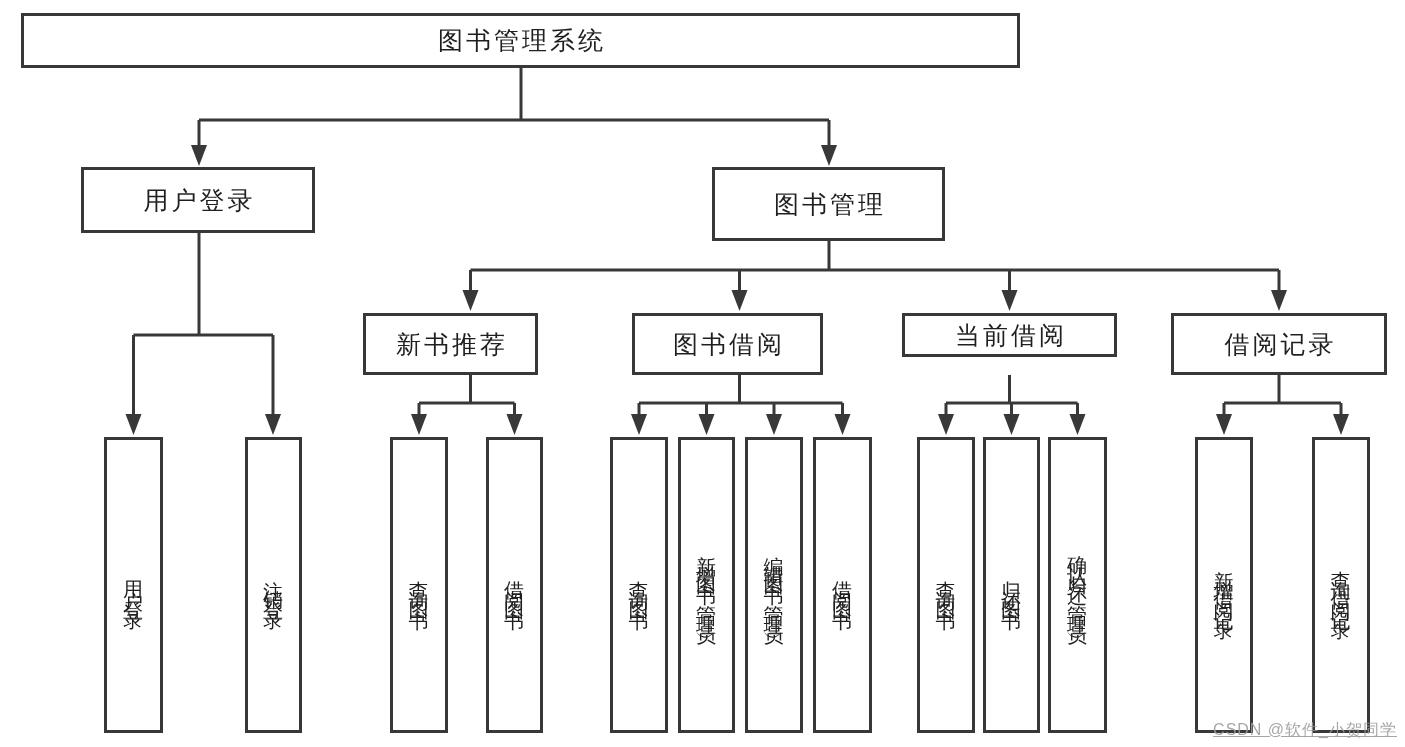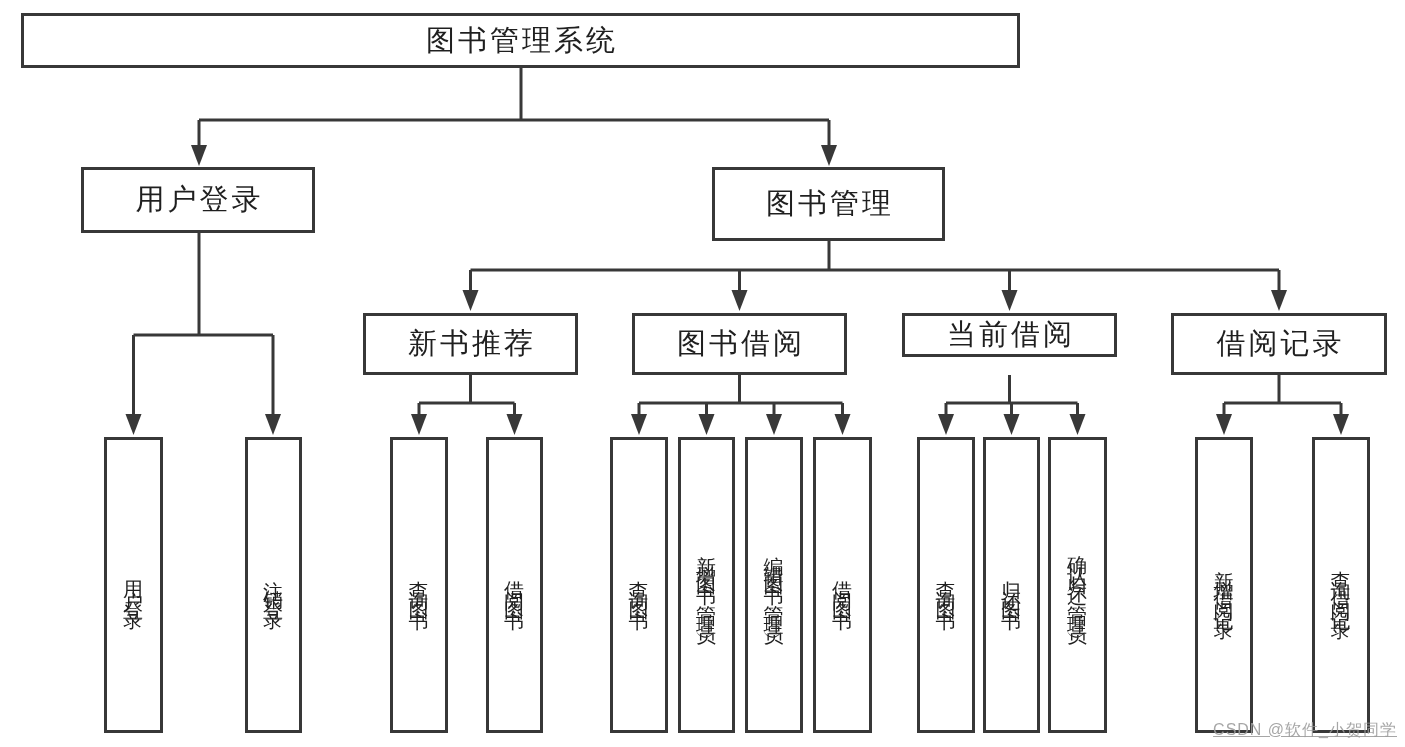--- a/index.html
+++ b/index.html
@@ -19,21 +19,21 @@
   .node {
     position: absolute;
     box-sizing: border-box;
     border: 3px solid #383838;
     background: #ffffff;
     display: flex;
     align-items: center;
     justify-content: center;
     color: #1f1f1f;
   }
-  .node.h { font-size: 29px; letter-spacing: 3px; text-indent: 3px; }
+  .node.h { font-size: 25px; letter-spacing: 3px; text-indent: 3px; }
   .node.v span {
     writing-mode: vertical-rl;
     font-size: 20px;
     letter-spacing: 10px;
     line-height: 1;
     white-space: nowrap;
   }
   .watermark {
     position: absolute;
     right: 8px;
@@ -74,24 +74,24 @@
   <div id="nodes">
       <div class="node h" style="left: 21px; top: 13px; width: 999px; height: 55px;">
         <span>图书管理系统</span>
       </div>
       <div class="node h" style="left: 81px; top: 167px; width: 234px; height: 66px;">
         <span>用户登录</span>
       </div>
       <div class="node h" style="left: 712px; top: 167px; width: 233px; height: 74px;">
         <span>图书管理</span>
       </div>
-      <div class="node h" style="left: 363px; top: 313px; width: 215px; height: 62px;">
+      <div class="node h" style="left: 363px; top: 313px; width: 175px; height: 62px;">
         <span>新书推荐</span>
       </div>
-      <div class="node h" style="left: 632px; top: 313px; width: 215px; height: 62px;">
+      <div class="node h" style="left: 632px; top: 313px; width: 191px; height: 62px;">
         <span>图书借阅</span>
       </div>
       <div class="node h" style="left: 902px; top: 313px; width: 215px; height: 44px;">
         <span>当前借阅</span>
       </div>
       <div class="node h" style="left: 1171px; top: 313px; width: 216px; height: 62px;">
         <span>借阅记录</span>
       </div>
       <div class="node v" style="left: 104px; top: 437px; width: 59px; height: 296px;">
         <span>用户登录</span>

